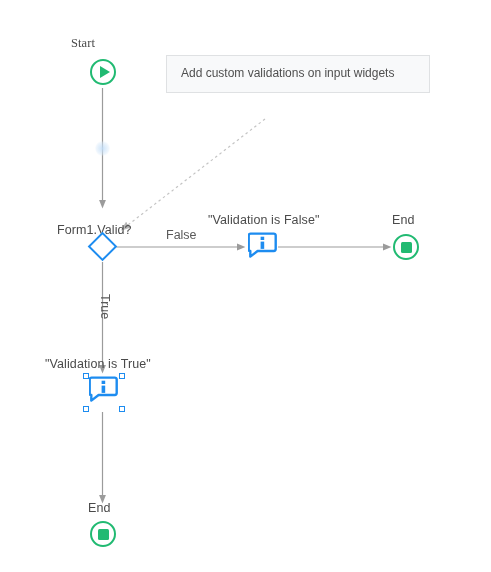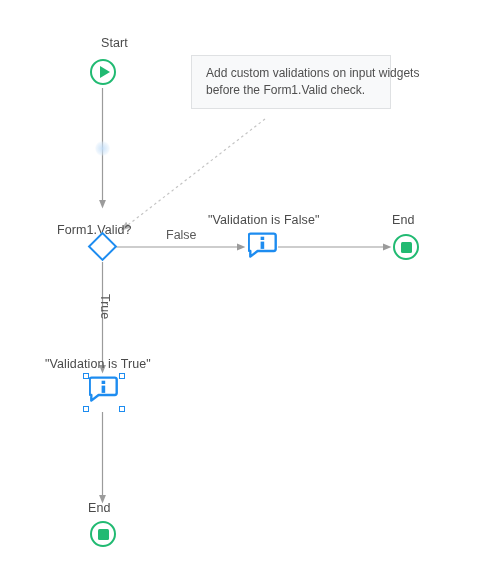--- a/index.html
+++ b/index.html
@@ -129,28 +129,27 @@
 
     <line x1="278" y1="247" x2="388" y2="247" stroke="#9b9b9b" stroke-width="1.2" marker-end="url(#arrowGray)"></line>
 
     <line x1="102.5" y1="262" x2="102.5" y2="370" stroke="#9b9b9b" stroke-width="1.2" marker-end="url(#arrowGray)"></line>
 
     <line x1="102.5" y1="412" x2="102.5" y2="500" stroke="#9b9b9b" stroke-width="1.2" marker-end="url(#arrowGray)"></line>
 
     <line x1="265" y1="119" x2="124" y2="228" stroke="#c4c4c4" stroke-width="1.2" stroke-dasharray="2.5,3" marker-end="url(#arrowGrayDot)"></line>
   </svg>
 
-  <div class="annotation-box" style="left:191px; top:55px; width:200px;">
+  <div class="annotation-box" style="left:166px; top:55px; width:264px;">
     <div class="annotation-line">Add custom validations on input widgets</div>
-    <div class="annotation-line">before the Form1.Valid check.</div>
   </div>
 
   <div class="hover-dot" style="left:95px; top:141px;"></div>
 
-  <div class="node-label" style="left:101px; top:36px;">Start</div>
+  <div class="node-label" style="left:71px; top:36px;font-family:Liberation Serif, serif;">Start</div>
   <div class="node start-node" style="left:90px; top:59px;">
     <div class="play-tri"></div>
   </div>
 
   <div class="node-label" style="left:57px; top:223px;">Form1.Valid?</div>
   <div class="node" style="left:92px; top:236px;">
     <div class="diamond"></div>
   </div>
 
   <div class="edge-label" style="left:166px; top:228px;">False</div>

